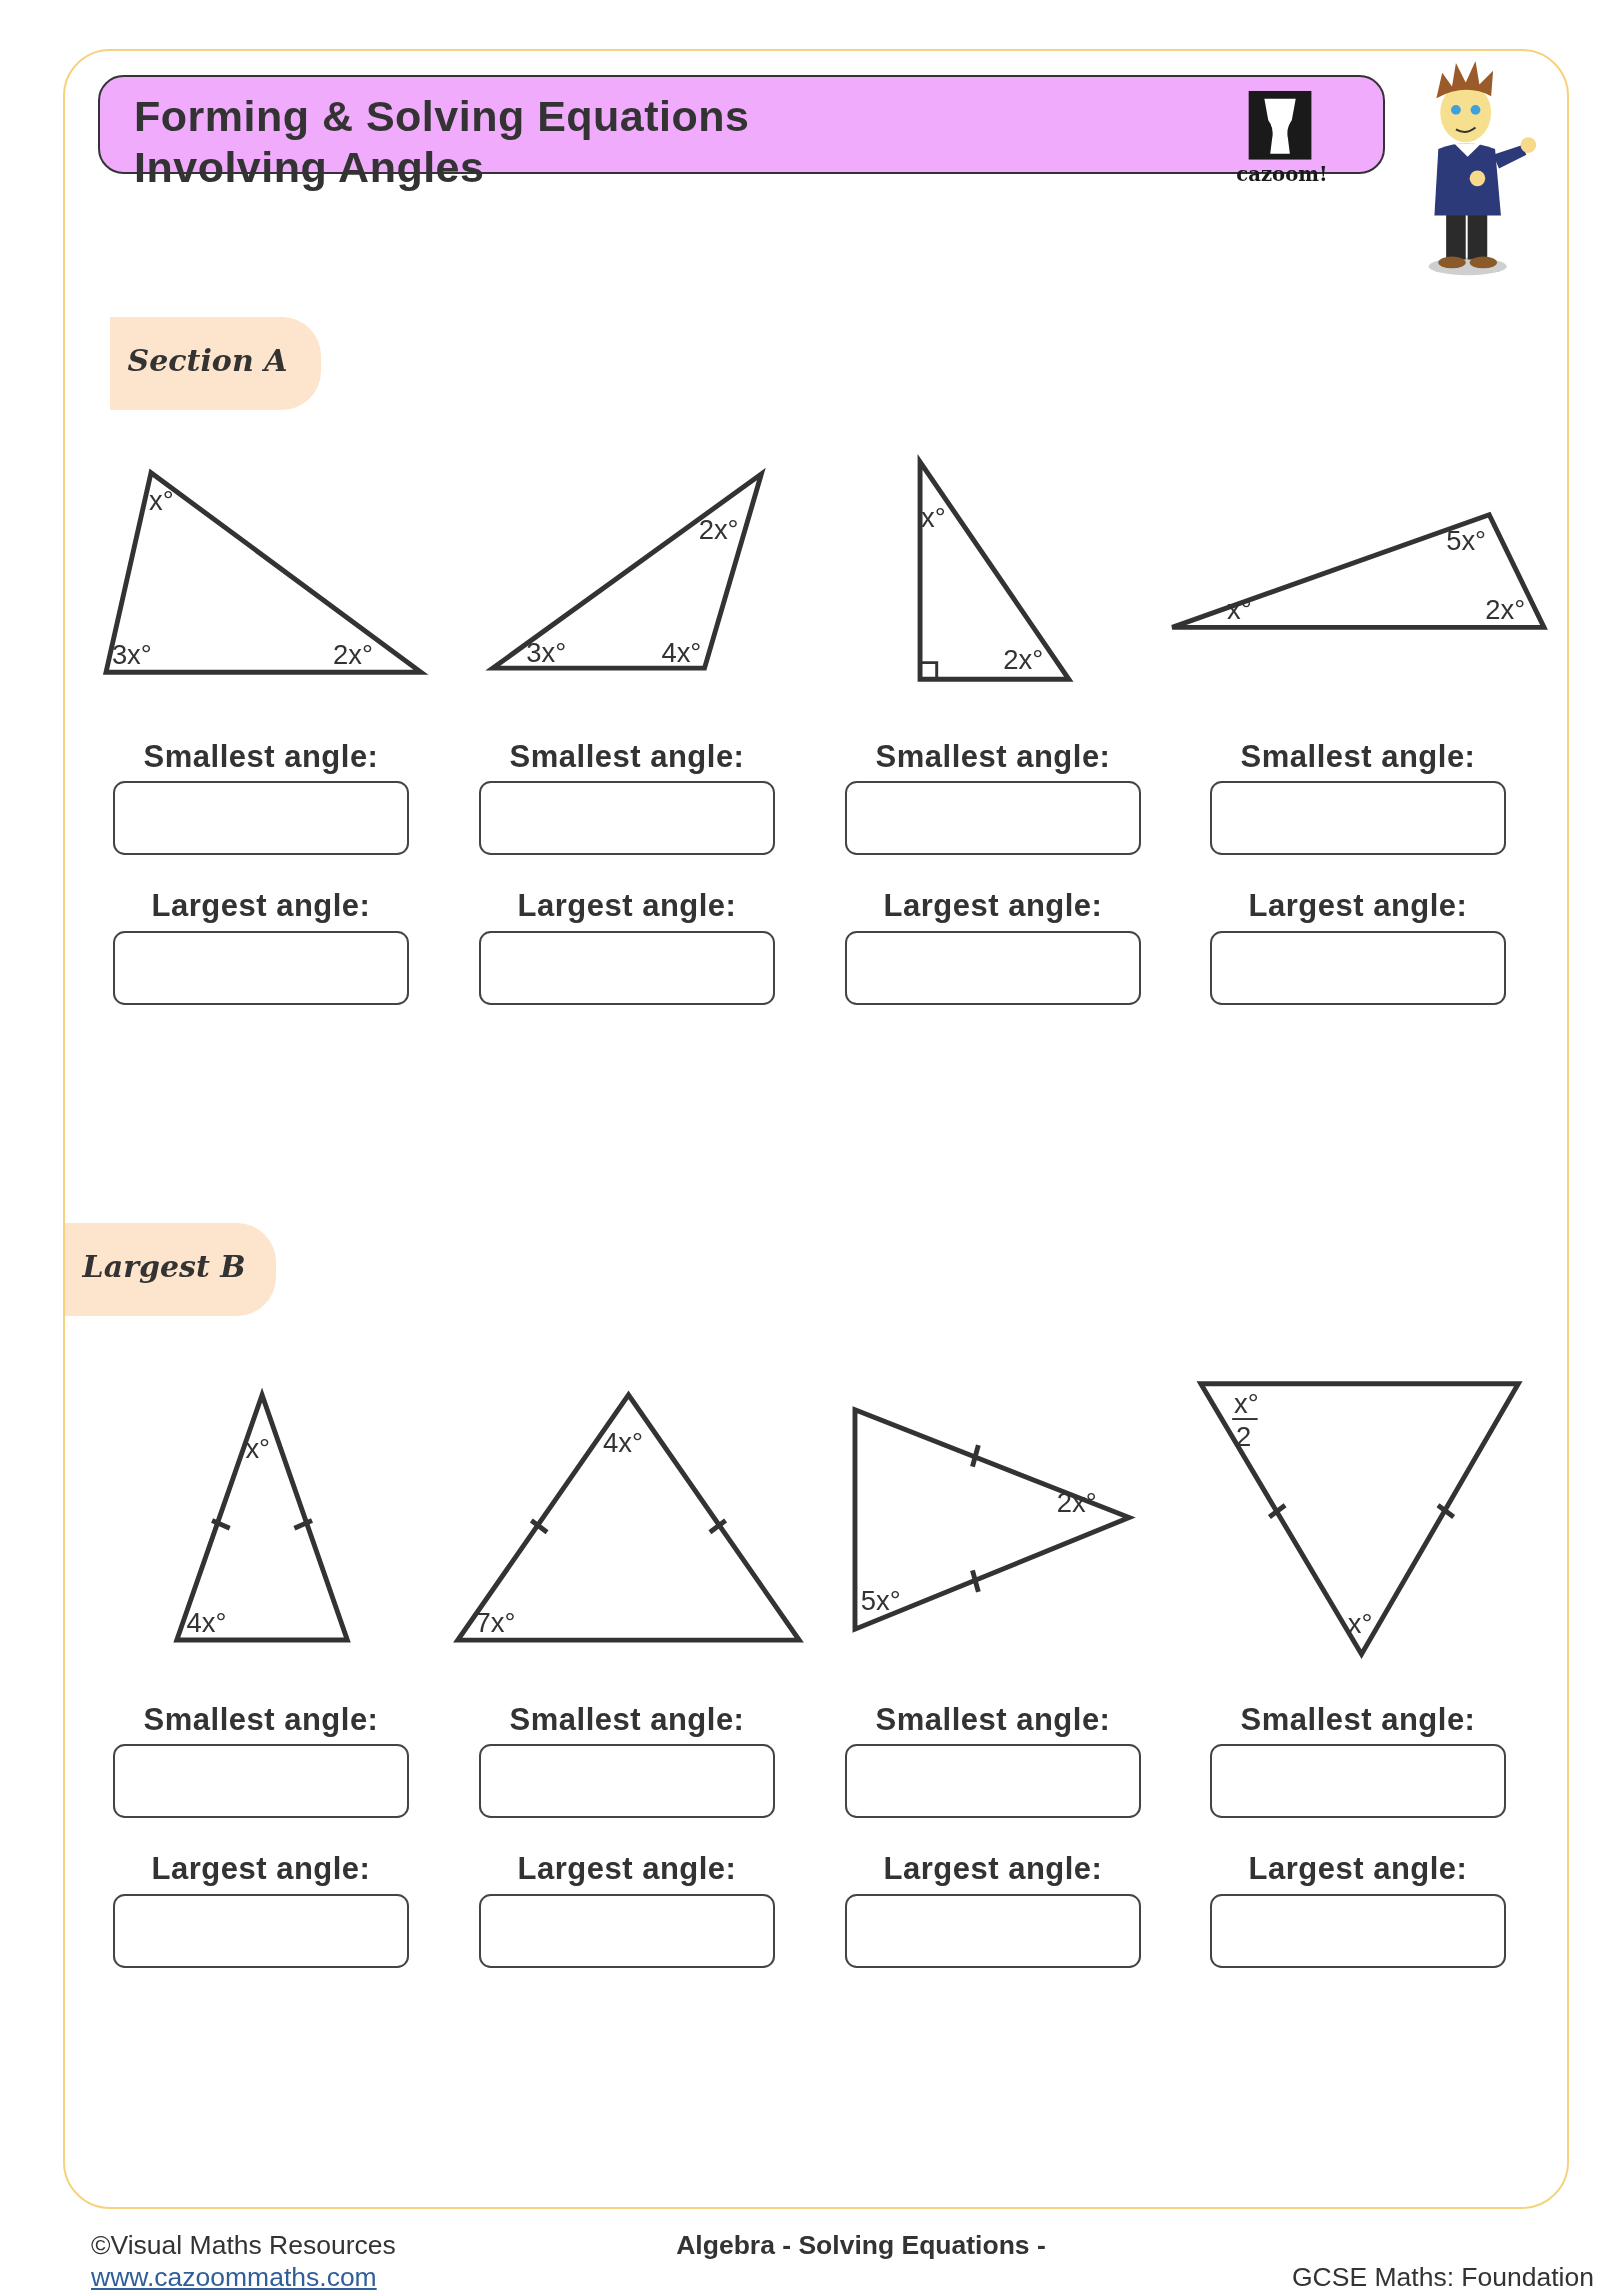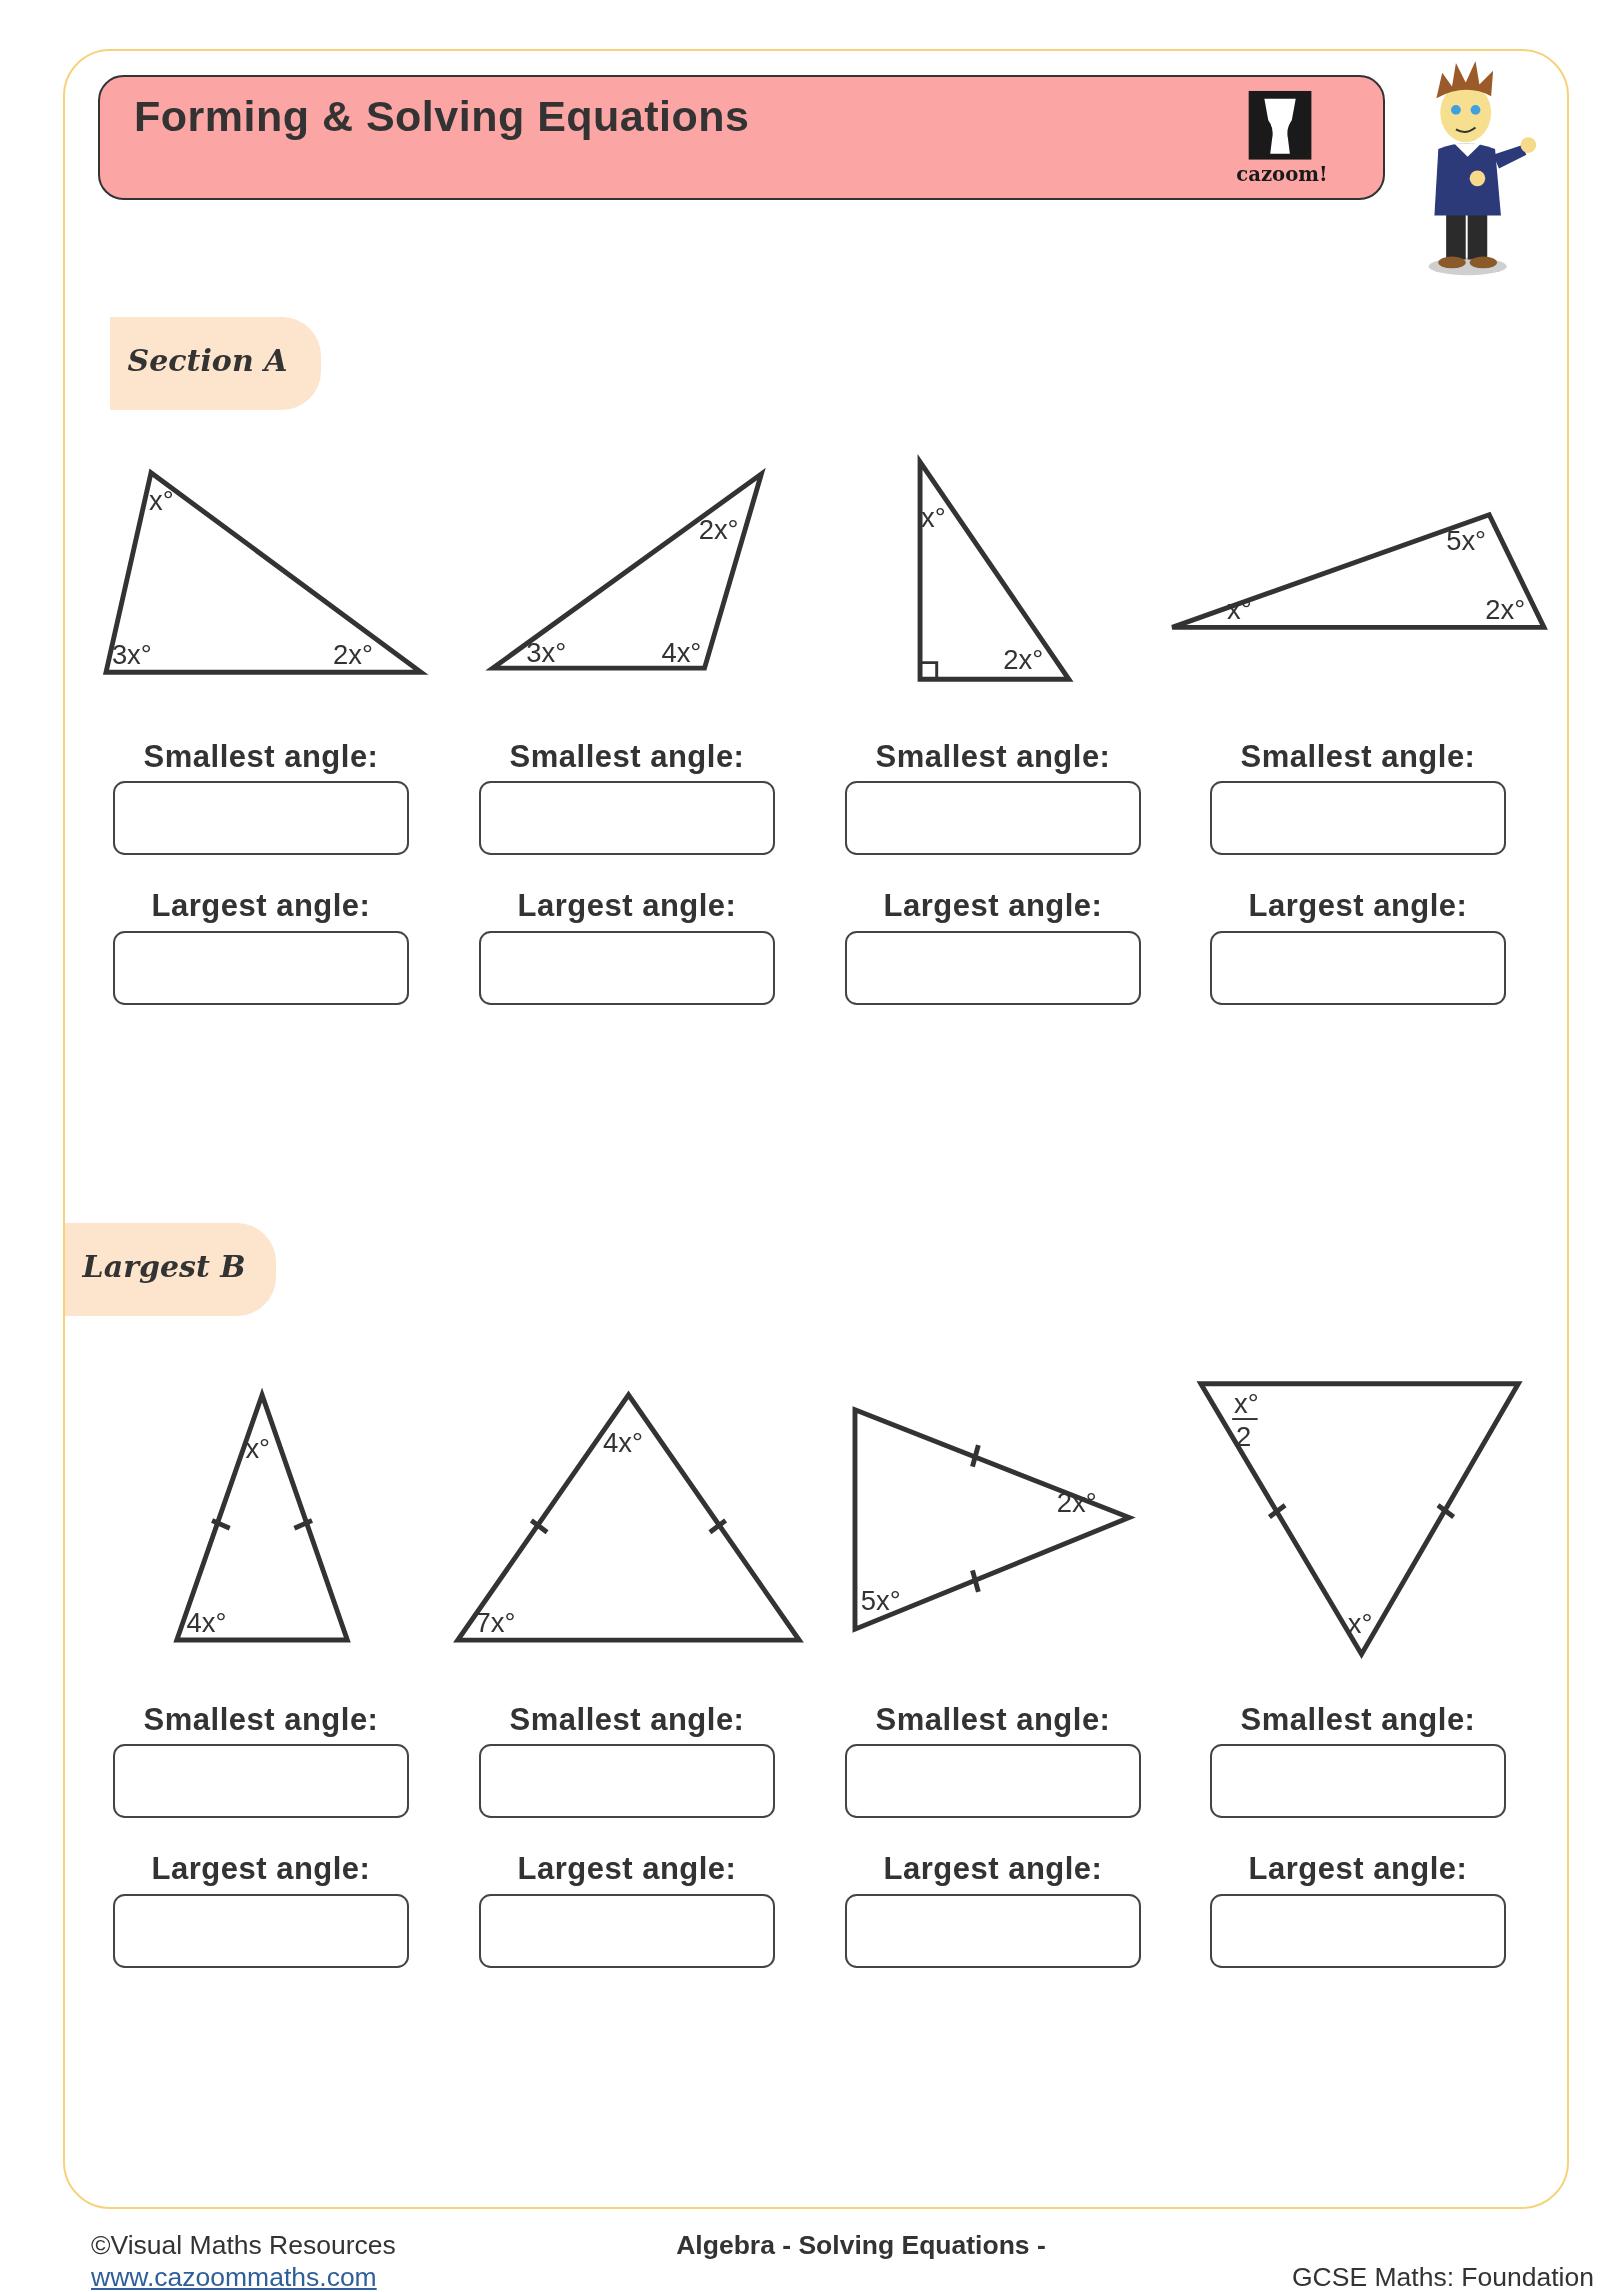--- a/index.html
+++ b/index.html
@@ -1,21 +1,21 @@
 <!DOCTYPE html>
 <html><head>
 <meta charset="utf-8">
 <style>
   html, body { margin:0; padding:0; background:#ffffff; }
   body { width:1621px; height:2293px; position:relative; overflow:hidden;
          font-family:"Liberation Sans", sans-serif; color:#333333; }
   .frame { position:absolute; left:63px; top:49px; width:1506px; height:2160px;
            border:2.9px solid #f6d27c; border-radius:47px; box-sizing:border-box; }
-  .title-box { position:absolute; left:98px; top:75px; width:1287px; height:125px;
-               border:2.9px solid #333; border-radius:25.5px; background:#fca5a5; box-sizing:border-box; }
+  .title-box { position:absolute; left:98px; top:75px; width:1287px; height:99px;
+               border:2.9px solid #333; border-radius:25.5px; background:#f0abfc; box-sizing:border-box; }
   .title { position:absolute; left:34px; top:13.7px; font-size:43px; font-weight:bold; line-height:51px;
            color:#333; letter-spacing:0.5px; }
   .logo { position:absolute; left:1127px; top:12px; width:110px; height:98px; }
   .mascot { position:absolute; left:1407px; top:59px; width:137px; height:225px; }
   .section-tab { position:absolute; left:65px; width:211px; height:93px; background:#fde4cc;
                  border-radius:0 39px 39px 0; }
   .section-tab span { position:absolute; left:17.6px; top:25.5px; font-family:"DejaVu Serif", serif;
                       font-style:italic; font-weight:bold; font-size:30px; color:#333; }
   .tri { position:absolute; overflow:visible; }
   .tri polygon, .tri line, .tri polyline { stroke:#333; stroke-width:5; fill:none; stroke-linejoin:miter; }
@@ -27,20 +27,21 @@
   .footer a { color:#2f5f9a; text-decoration:underline; }
 </style>
 </head>
 <body>
 
 <div class="frame"></div>
 
 <div class="title-box">
   <div class="title">
     <div>Forming &amp; Solving Equations</div>
+    <div>Involving Angles</div>
   </div>
   <div class="logo">
     <svg width="110" height="98" viewBox="0 0 112 100">
       <rect x="22" y="2" width="64" height="70" fill="#1a1a1a"></rect>
       <path d="M38 10 L70 10 L66 32 Q60 40 62 50 L64 66 L44 66 L46 50 Q48 40 42 32 Z" fill="#ffffff"></path>
       <text x="56" y="94" text-anchor="middle" font-family="DejaVu Serif, serif" font-weight="bold" font-size="20" fill="#1a1a1a">cazoom!</text>
     </svg>
   </div>
 </div>
 

